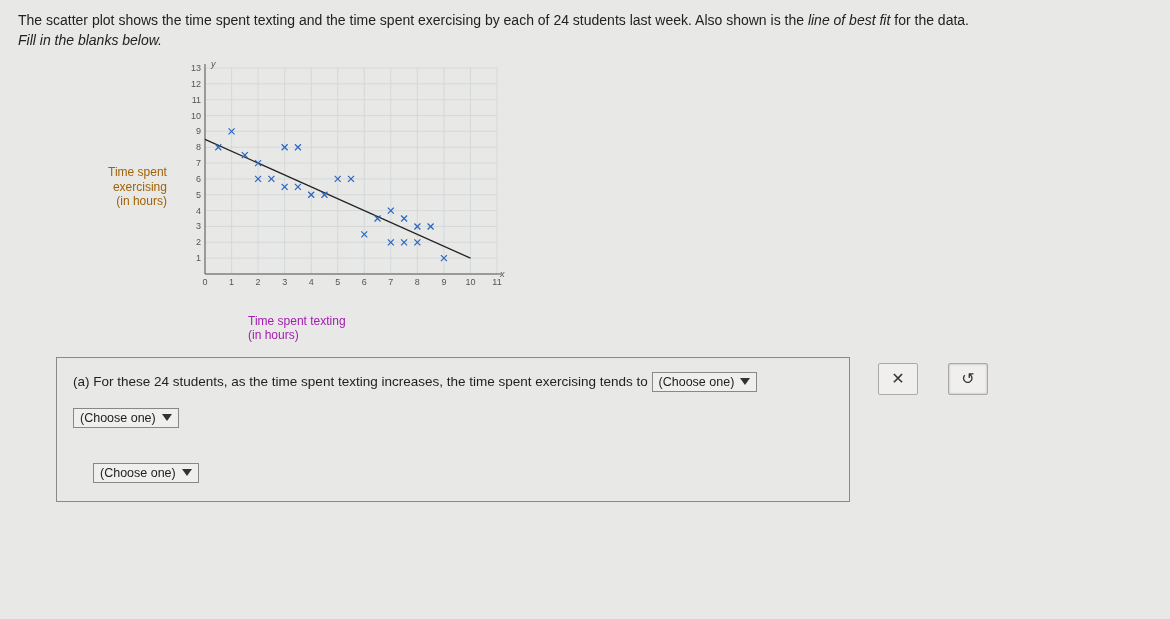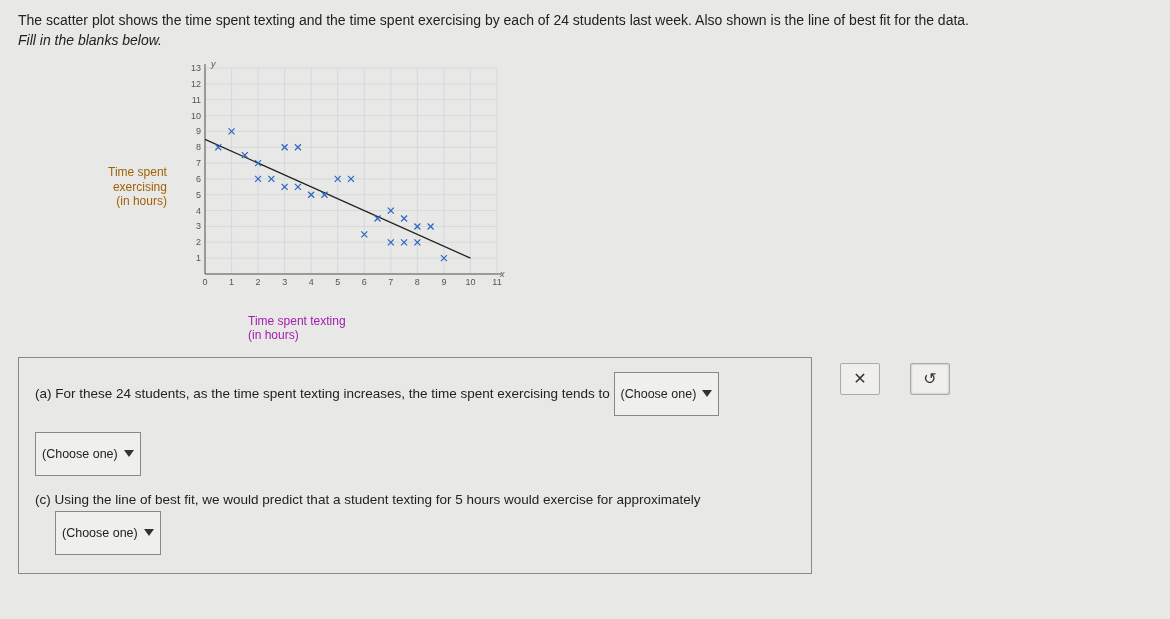--- a/index.html
+++ b/index.html
@@ -8,21 +8,21 @@
     padding: 12px 18px;
     font-family: Arial, Helvetica, sans-serif;
     font-size: 14px;
     color: #222;
     background: #e8e8e6;
     width: 1170px;
     height: 619px;
     overflow: hidden;
   }
   .intro { margin-bottom: 4px; }
-  .italic { }
+  .italic { font-style: italic; }
   .sub { margin-bottom: 14px; font-style: italic; }
   .chart-row {
     display: flex;
     align-items: center;
     gap: 10px;
     margin-left: 90px;
   }
   .ylabel-block {
     font-size: 12px;
     text-align: right;
@@ -52,30 +52,31 @@
     display: flex;
     align-items: flex-start;
     gap: 28px;
     margin-top: 14px;
   }
   .qbox {
     border: 1px solid #8a8a8a;
     padding: 14px 16px 18px 16px;
     width: 794px;
     background: #e8e8e6;
+    margin-left: 38px;
   }
   .qline { margin-bottom: 16px; font-size: 13.5px; }
   .qline:last-child { margin-bottom: 0; }
   .dropdown {
     display: inline-flex;
     align-items: center;
     gap: 6px;
     border: 1px solid #888;
     background: #efefee;
-    padding: 14px 6px;
+    padding: 2px 6px;
     font-size: 12.5px;
     cursor: pointer;
     vertical-align: middle;
   }
   .tri {
     width: 0; height: 0;
     border-left: 5px solid transparent;
     border-right: 5px solid transparent;
     border-top: 7px solid #333;
   }
@@ -244,21 +245,21 @@
         <span class="tri"></span>
       </span>
     </div>
     <div class="qline">
       <span class="dropdown">
         <span>(Choose one)</span>
         <span class="tri"></span>
       </span>
     </div>
     <div class="qline">
-      <span>(c) Using the line of best fit, we would predict that a student texting for 5 hours would exercise for approximately</span><br>
+      <br>
       <span style="display:inline-block; margin-left:20px; margin-top:4px;">
         <span class="dropdown">
           <span>(Choose one)</span>
           <span class="tri"></span>
         </span>
       </span>
     </div>
   </div>
   <div class="side-btns">
     <div class="icon-btn">

